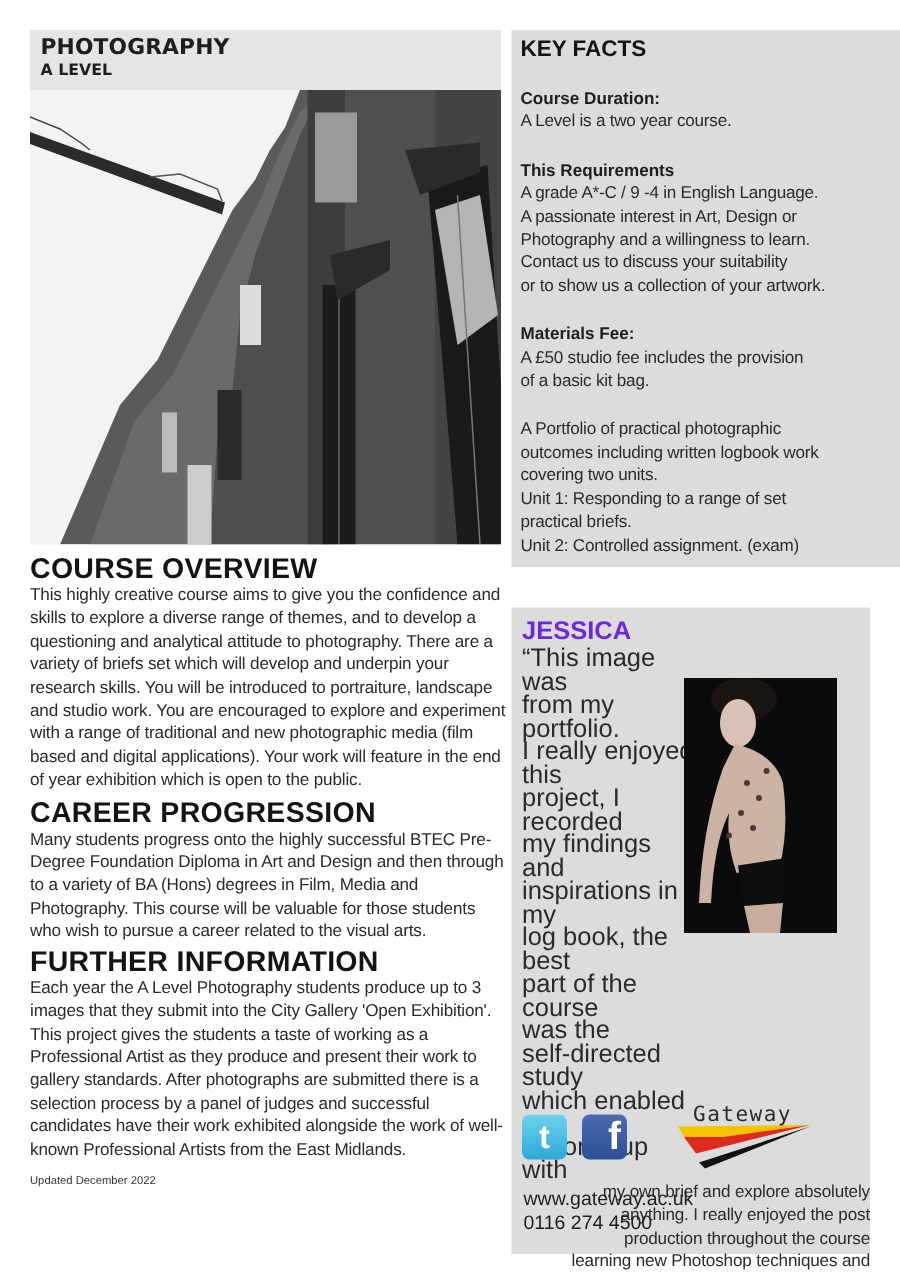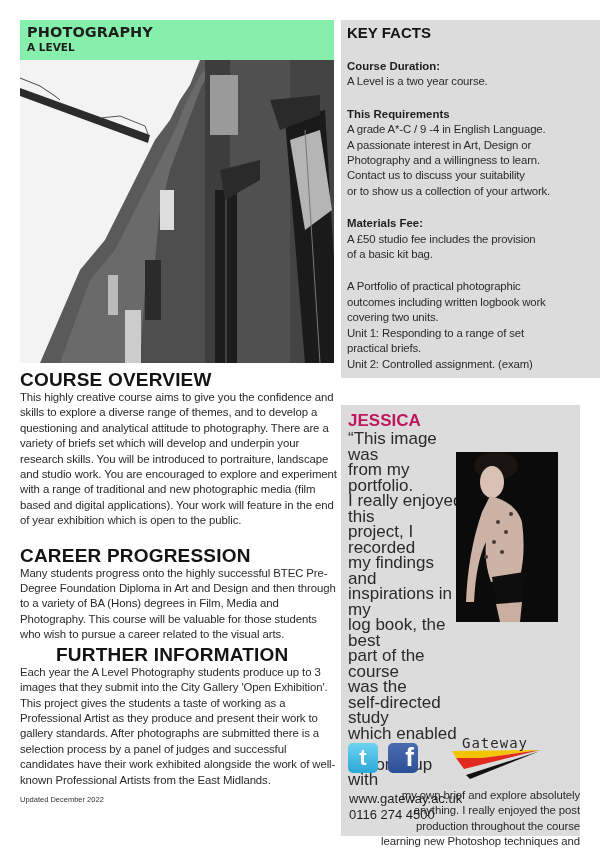--- a/index.html
+++ b/index.html
@@ -1,21 +1,21 @@
 <!DOCTYPE html>
 <html><head>
 <meta charset="utf-8">
 <style>
   * { box-sizing: border-box; margin: 0; padding: 0; }
   html, body { width: 600px; height: 851px; background: #ffffff; overflow: hidden; }
   body { position: relative; font-family: "DejaVu Sans", "Liberation Sans", sans-serif; color: #1e1e1e; }
 
   .title-box {
     position: absolute; left: 20px; top: 20px; width: 314px; height: 40px;
-    background: #86efac; padding: 4px 0 0 7px;
+    background: #e5e5e5; padding: 4px 0 0 7px;
   }
   .title-main { font-size: 14.5px; font-weight: bold; line-height: 16px; letter-spacing: 0.1px; }
   .title-sub { font-size: 10.5px; font-weight: bold; line-height: 14px; }
 
   .hero-photo {
     position: absolute; left: 20px; top: 60px; width: 314px; height: 303px;
     background: #f2f2f2; overflow: hidden;
   }
   .hero-photo svg { display: block; }
 
@@ -36,21 +36,21 @@
   }
   .kf-title { font-family: "Liberation Sans", sans-serif; font-size: 15px; font-weight: bold; line-height: 18px; color: #141414; margin-bottom: 5px; }
   .kf-label { font-family: "Liberation Sans", sans-serif; font-size: 11.4px; font-weight: bold; line-height: 15.4px; color: #1e1e1e; }
   .kf-text { font-family: "Liberation Sans", sans-serif; font-size: 11.4px; line-height: 15.4px; color: #2a2a2a; white-space: pre-line; letter-spacing: -0.15px; }
   .kf-block { margin-bottom: 15px; margin-top: 17px; }
 
   .jessica {
     position: absolute; left: 341px; top: 405px; width: 239px; height: 431px;
     background: #dcdcdc; padding: 6px 0 0 7px;
   }
-  .jes-title { font-family: "Liberation Sans", sans-serif; font-size: 17px; font-weight: bold; line-height: 20px; color: #be185d; }
+  .jes-title { font-family: "Liberation Sans", sans-serif; font-size: 17px; font-weight: bold; line-height: 20px; color: #6d28d9; }
   .jes-quote-narrow {
     font-family: "Liberation Sans", sans-serif; font-size: 17px; line-height: 15.5px; color: #2a2a2a;
     width: 118px; white-space: pre-line;
   }
   .jes-quote-wide {
     font-family: "Liberation Sans", sans-serif; font-size: 11.4px; line-height: 15.5px; color: #2a2a2a;
     white-space: pre-line; letter-spacing: -0.1px; text-align: right;
   }
   .portrait {
     position: absolute; left: 115px; top: 47px; width: 102px; height: 170px;
@@ -108,24 +108,24 @@
     <rect x="140" y="130" width="14" height="40" fill="#ddd"></rect>
     <rect x="105" y="250" width="16" height="53" fill="#ccc"></rect>
     <rect x="88" y="215" width="10" height="40" fill="#bbb"></rect>
   </svg>
 </div>
 
 <div class="left-col">
   <div class="section-heading">COURSE OVERVIEW</div>
   <div class="body-text">This highly creative course aims to give you the confidence and skills to explore a diverse range of themes, and to develop a questioning and analytical attitude to photography. There are a variety of briefs set which will develop and underpin your research skills. You will be introduced to portraiture, landscape and studio work. You are encouraged to explore and experiment with a range of traditional and new photographic media (film based and digital applications).  Your work will feature in the end of year exhibition which is open to the public.</div>
 
-  <div class="section-heading" style="margin-top:17px;">CAREER PROGRESSION</div>
+  <div class="section-heading" style="margin-top:4px;">CAREER PROGRESSION</div>
   <div class="body-text">Many students progress onto the highly successful BTEC Pre-Degree Foundation Diploma in Art and Design and then through to a variety of BA (Hons) degrees in Film, Media and Photography. This course will be valuable for those students who wish to pursue a career related to the visual arts.</div>
 
-  <div class="section-heading" style="margin-top:2px;margin-left:36px;">FURTHER INFORMATION</div>
+  <div class="section-heading" style="margin-top:2px;">FURTHER INFORMATION</div>
   <div class="body-text">Each year the A Level Photography students produce up to 3 images that they submit into the City Gallery 'Open Exhibition'. This project gives the students a taste of working as a Professional Artist as they produce and present their work to gallery standards. After photographs are submitted there is a selection process by a panel of judges and successful candidates have their work exhibited alongside the work of well-known Professional Artists from the East Midlands.</div>
 
   <div class="updated">Updated December 2022</div>
 </div>
 
 <div class="keyfacts">
   <div class="kf-title">KEY FACTS</div>
   <div class="kf-block">
     <div class="kf-label">Course Duration:</div>
     <div class="kf-text">A Level is a two year course.</div>

